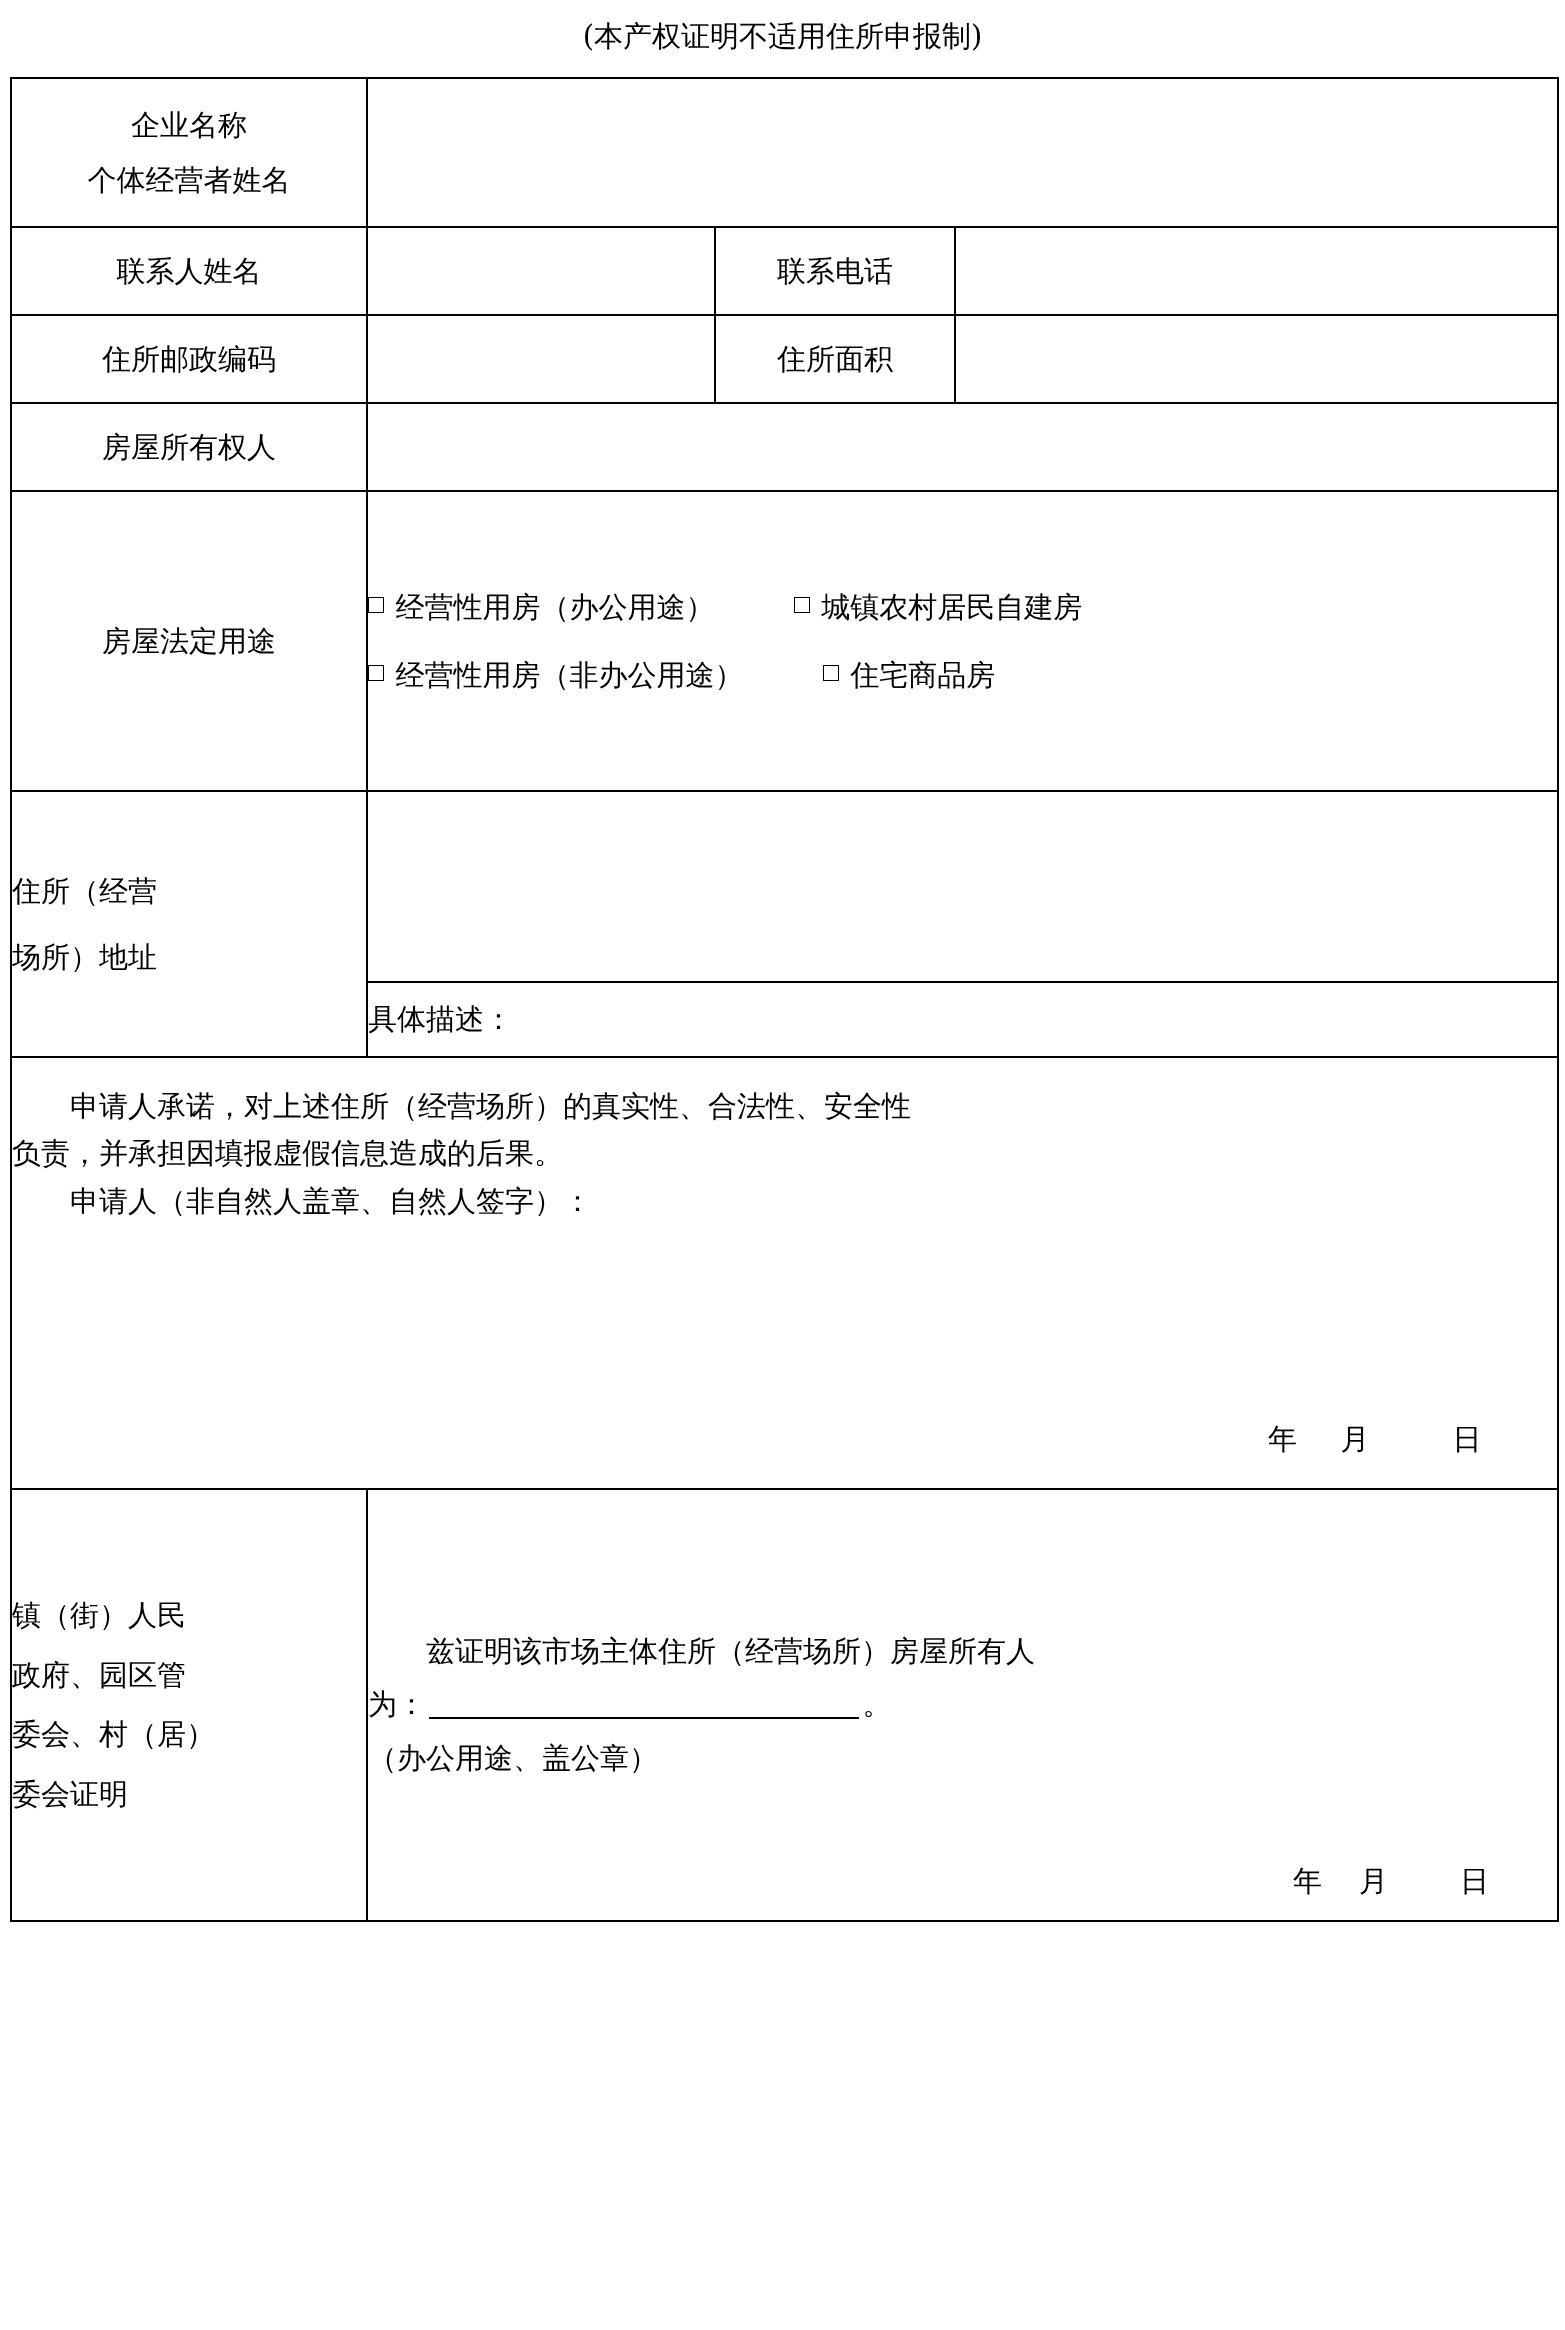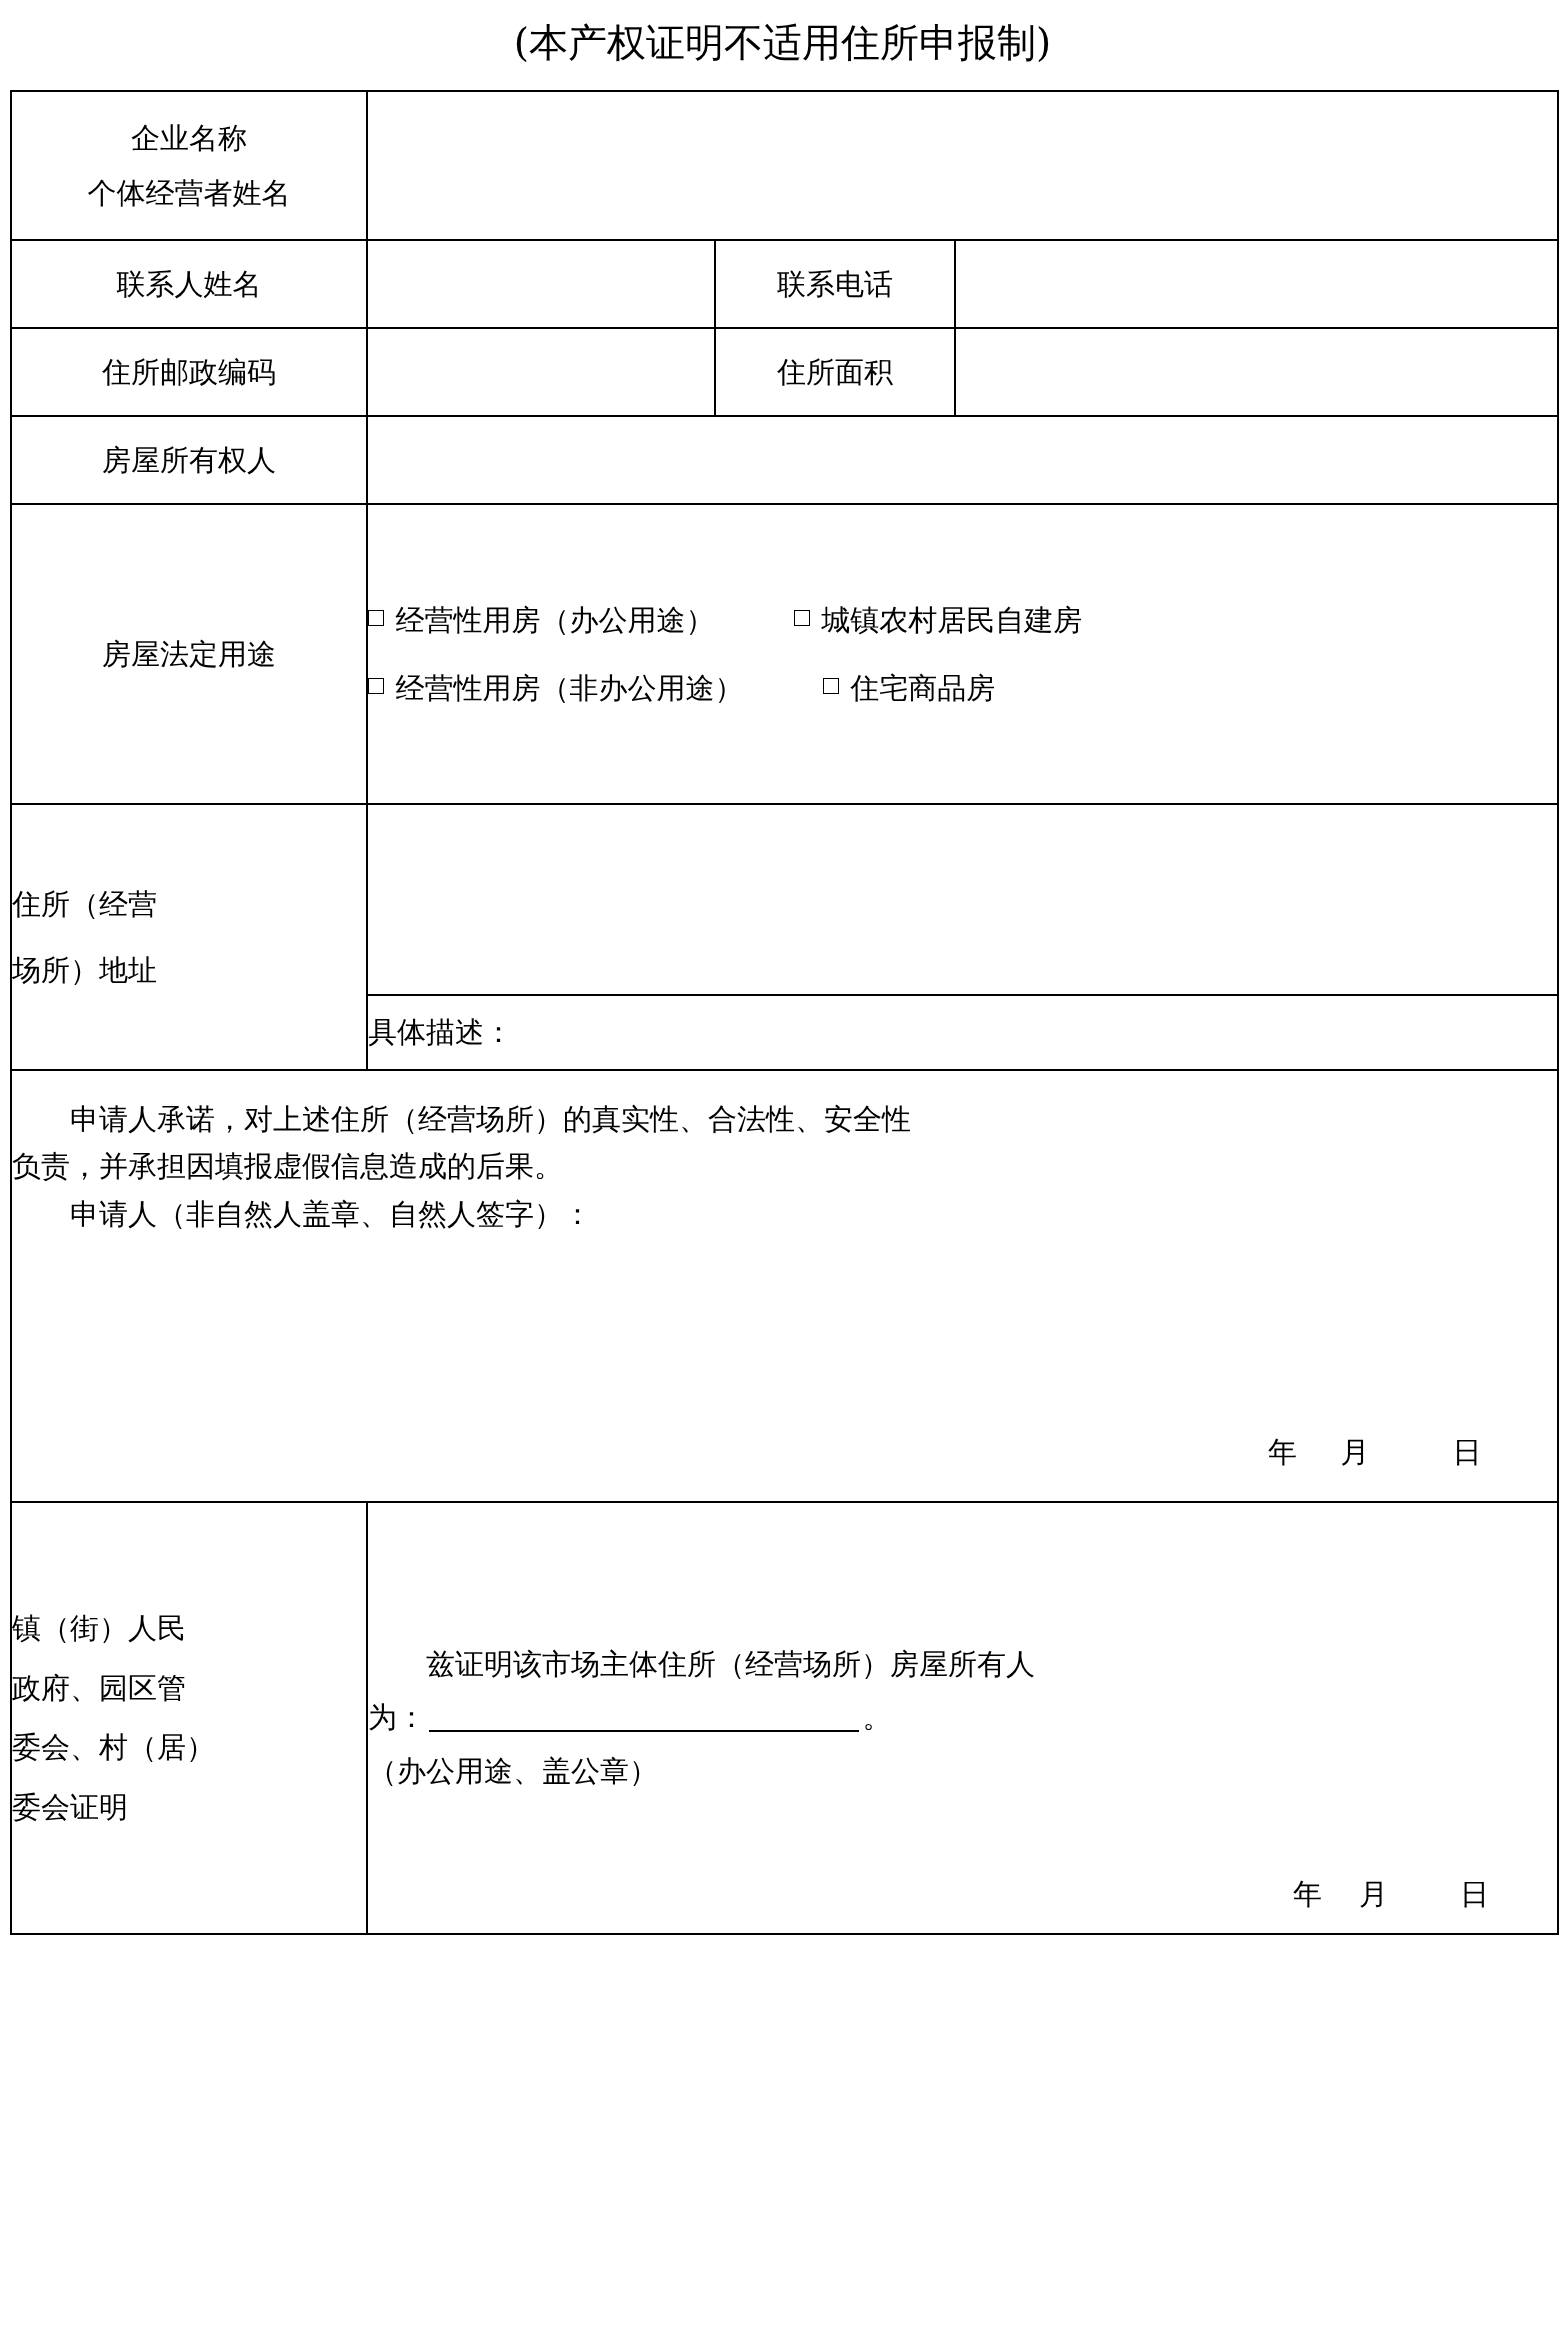--- a/index.html
+++ b/index.html
@@ -24,21 +24,21 @@
     text-align: center;
     font-size: 51px;
     font-weight: bold;
     letter-spacing: 1.7px;
     margin: 6.6px 0 0 0;
     padding-top: 8.3px;
     line-height: 1.25;
   }
   .doc-subtitle {
     text-align: center;
-    font-size: 39px;
+    font-size: 29px;
     margin: 18px 0 21.5px 0;
     line-height: 1.3;
   }
   table.form {
     border-collapse: collapse;
     width: 1546px;
     margin: 0 auto;
     table-layout: fixed;
   }
   table.form td {

